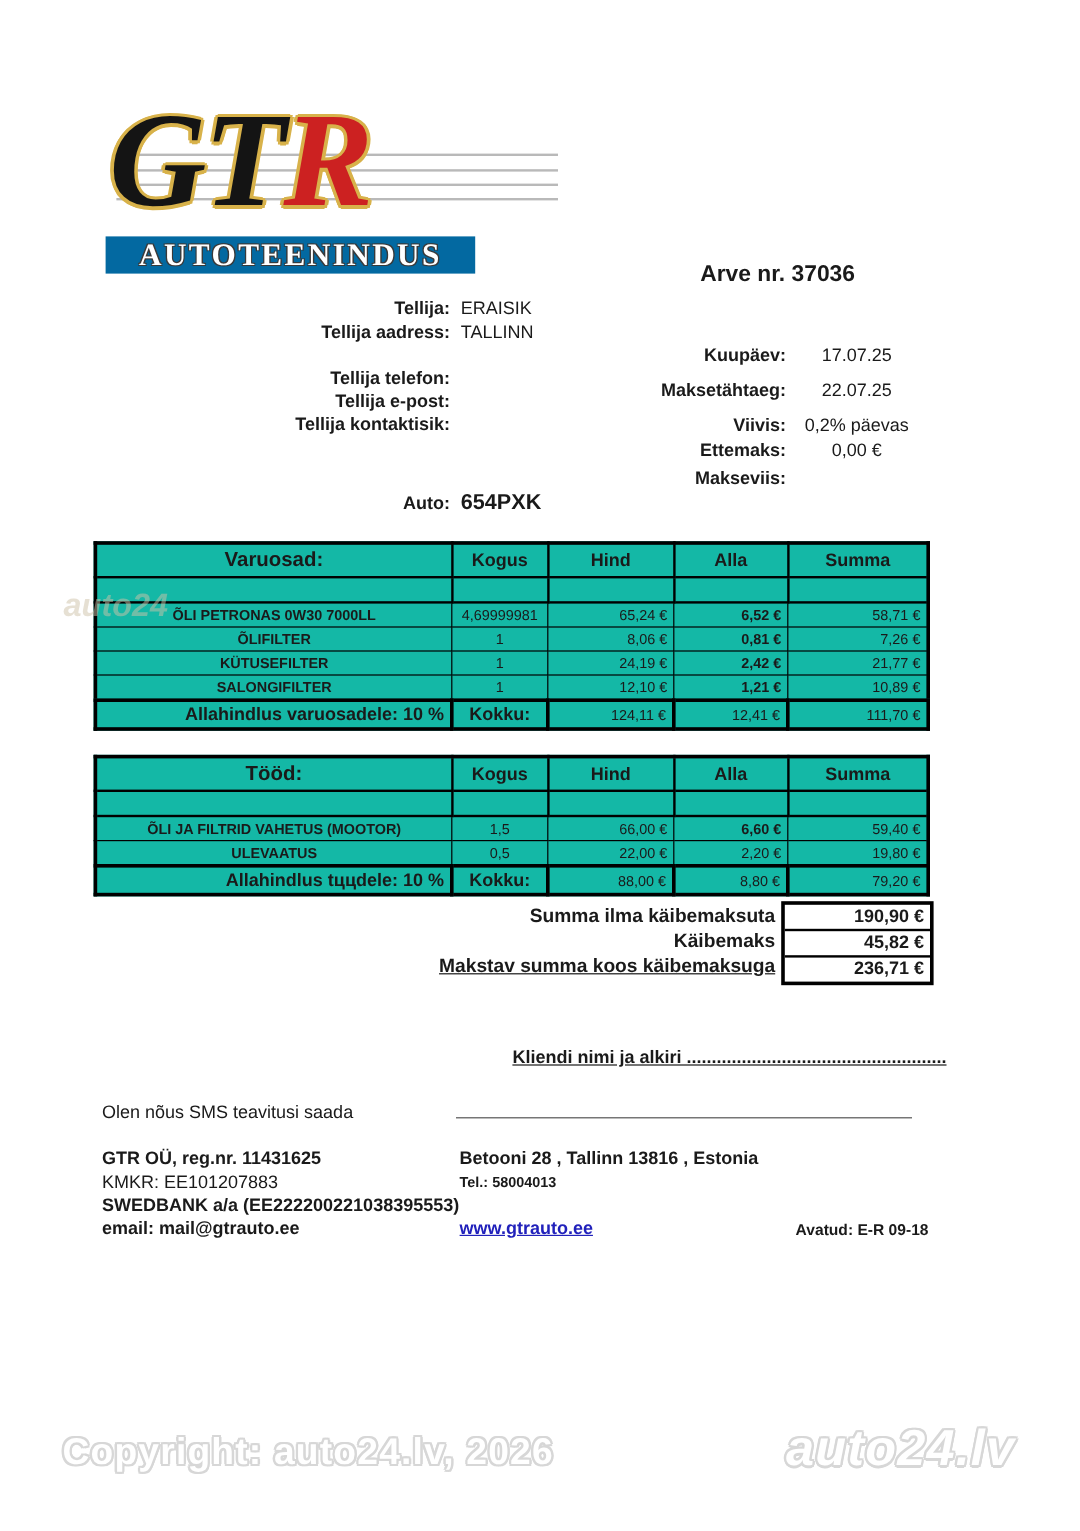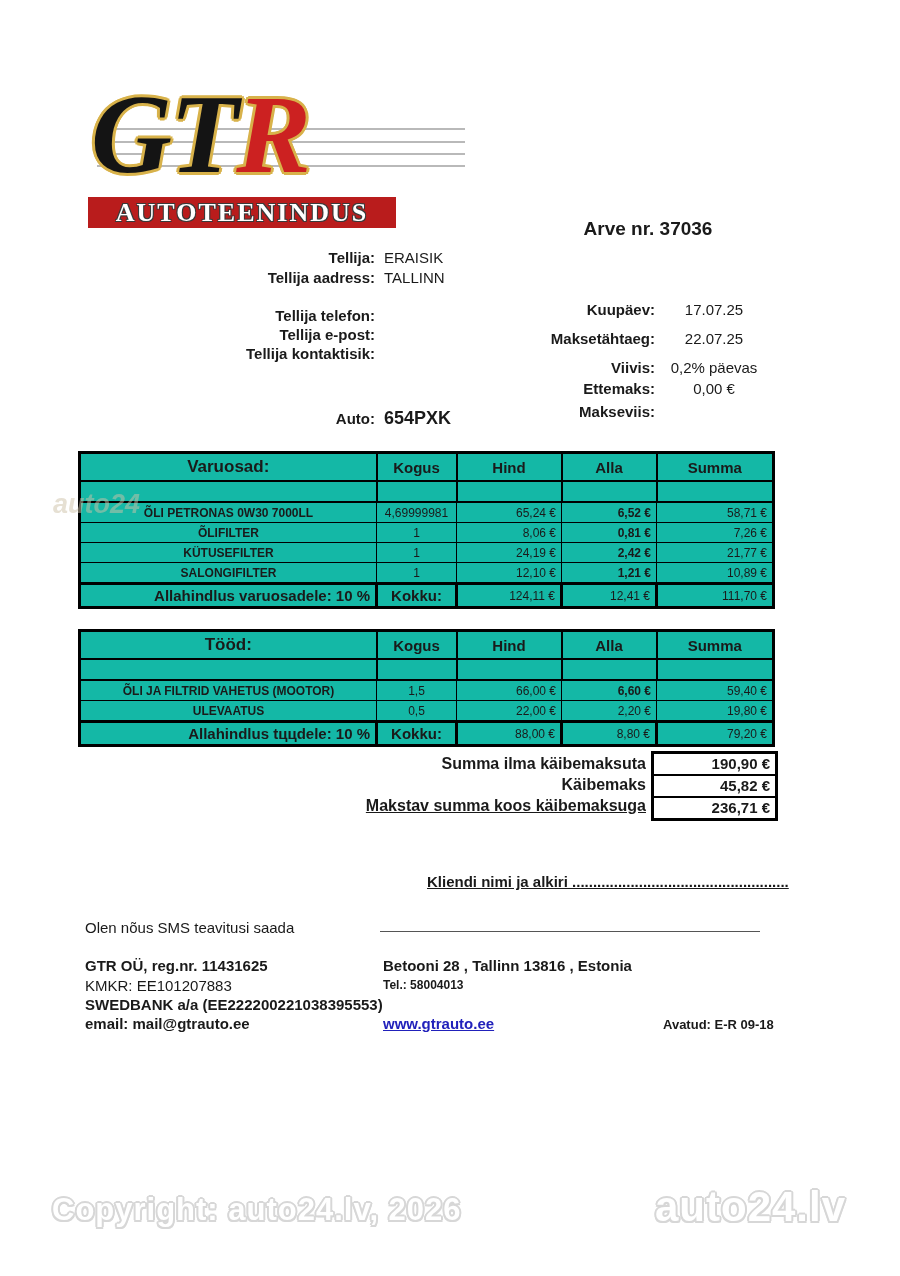--- a/index.html
+++ b/index.html
@@ -9,34 +9,34 @@
   
   .logo { position:absolute; left:85px; top:92px; width:390px; height:142px; }
   .logo-line { position:absolute; left:12px; width:368px; height:2px; background:#b9b9b9; }
   .logo-main { position:absolute; left:6px; top:-14px; font-family:"Liberation Serif", serif;
                font-style:italic; font-weight:bold; font-size:112px; line-height:1;
                letter-spacing:-2px;
                text-shadow:-3px 0 0 #d8b24a, 3px 0 0 #d8b24a, 0 -3px 0 #d8b24a, 0 3px 0 #d8b24a,
                            -2px -2px 0 #d8b24a, 2px -2px 0 #d8b24a, -2px 2px 0 #d8b24a, 2px 2px 0 #d8b24a; }
   .logo-main .gt { color:#141414; }
   .logo-main .r  { color:#cc2121; }
-  .logo-bar { position:absolute; left:3px; top:105px; width:308px; height:31px; background:#b91c1c;
+  .logo-bar { position:absolute; left:3px; top:105px; width:308px; height:31px; background:#0369a1;
               font-family:"Liberation Serif", serif; font-weight:bold; font-size:26px; color:#ffffff;
               text-align:center; line-height:31px; letter-spacing:2px;
               text-shadow:1px 1px 0 #3a3a3a, -1px -1px 0 #3a3a3a, 1px -1px 0 #3a3a3a, -1px 1px 0 #3a3a3a; }
 
   .invoice-no { position:absolute; left:548px; top:202px; width:200px; text-align:center;
                 font-size:19px; font-weight:bold;margin-top:16px; }
 
   
   .frow { position:absolute; left:85px; font-size:15px; white-space:nowrap; }
   .frow .flabel { display:inline-block; width:290px; text-align:right; font-weight:bold; }
   .frow .fval { margin-left:9px; }
   .mrow { position:absolute; left:300px; font-size:15px; white-space:nowrap; }
-  .mrow .mlabel { display:inline-block; width:355px; text-align:right; font-weight:bold;margin-top:13px; }
+  .mrow .mlabel { display:inline-block; width:355px; text-align:right; font-weight:bold; }
   .mrow .mval { display:inline-block; width:118px; text-align:center; }
   .auto-val { font-weight:bold; font-size:18px; }
 
   
   .inv-table { position:absolute; left:78px; width:694px; border-collapse:collapse;
                table-layout:fixed; border:3px solid #000; background:#14b8a6; }
   .inv-table th { border:2px solid #000; height:26px; font-size:15px; padding:0; }
   .inv-table th.desc-h { font-size:17px; }
   .inv-table tr.empty td { border:2px solid #000; height:17px; }
   .inv-table tr.data td { border:1px solid #000; height:19px; font-size:12px; padding:0 5px; }
@@ -67,21 +67,21 @@
   .b { font-weight:bold; }
   .small { font-size:12px; }
   .link { color:#2121bb; text-decoration:underline; font-weight:bold; }
 
   
   .wm-outline { position:absolute; color:#ffffff; font-weight:bold; pointer-events:none;
                 text-shadow:2px 0 0 #d7d7d7, -2px 0 0 #d7d7d7, 0 2px 0 #d7d7d7, 0 -2px 0 #d7d7d7,
                             1.5px 1.5px 0 #d7d7d7, -1.5px 1.5px 0 #d7d7d7,
                             1.5px -1.5px 0 #d7d7d7, -1.5px -1.5px 0 #d7d7d7; }
   .wm-copyright { left:52px; top:1192px; font-size:31px; letter-spacing:1px; }
-  .wm-logo { left:655px; top:1183px; font-size:42px; letter-spacing:1px; }
+  .wm-logo { left:655px; top:1183px; font-size:42px; font-style:italic; letter-spacing:1px; }
   .wm-table-mark { position:absolute; left:53px; top:489px; font-size:27px; font-weight:bold;
                    font-style:italic; color:rgba(205,193,168,0.5); z-index:5; pointer-events:none; }
 </style>
 </head>
 <body>
 
 <div class="page">
 
   <div class="logo">
     <div class="logo-line" style="top:36px;"></div>

